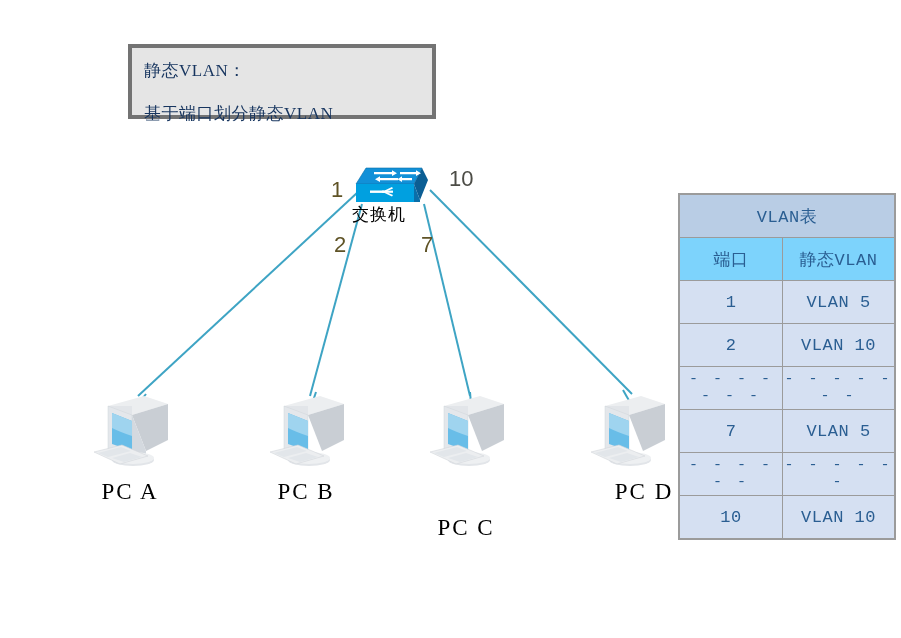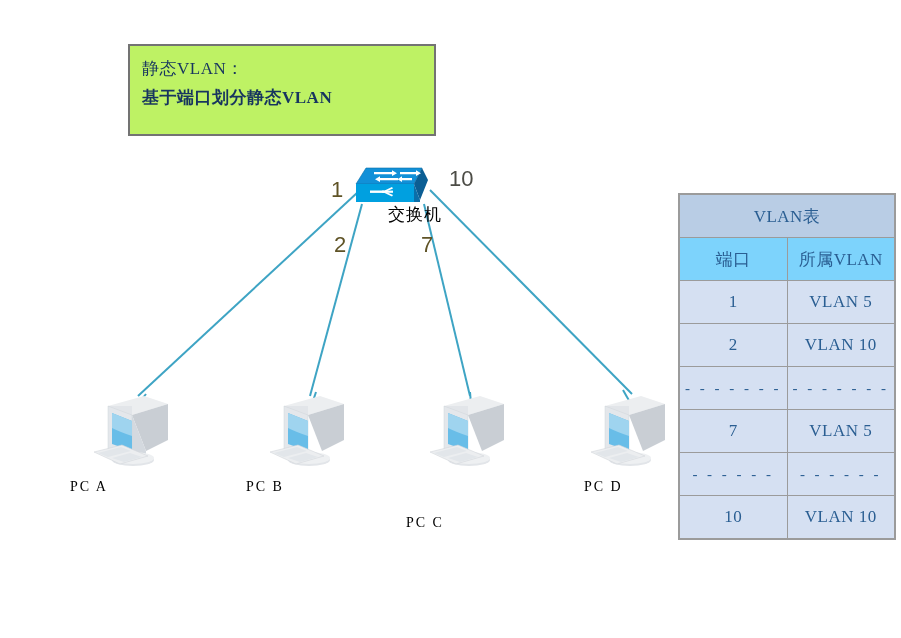--- a/index.html
+++ b/index.html
@@ -17,36 +17,36 @@
     background: #ffffff;
     overflow: hidden;
   }
 
   
   .note-box {
     position: absolute;
     left: 128px;
     top: 44px;
     width: 308px;
-    height: 92px;
-    background: #bef264;
-    border: 2px solid #737373;
+    height: 75px;
+    background: #e5e5e5;
+    border: 4px solid #737373;
     box-sizing: border-box;
   }
   .note-line {
     position: absolute;
     left: 12px;
     color: #17355f;
     font-size: 17px;
     font-family: "Liberation Serif", "DejaVu Serif", serif;
     white-space: nowrap;
     letter-spacing: 0.5px;
   }
   .note-line.l1 { top: 11px; }
-  .note-line.l2 { top: 40px; font-weight: bold; }
+  .note-line.l2 { top: 54px; }
 
   
   #links {
     position: absolute;
     left: 0;
     top: 0;
     width: 901px;
     height: 638px;
   }
 
@@ -69,21 +69,21 @@
     left: 352px;
     top: 166px;
     width: 78px;
     height: 48px;
   }
   .switch-label {
     position: absolute;
     left: 352px;
     top: 203px;
     width: 90px;
-    text-align: right;
+    text-align: left;
     font-size: 17px;
     color: #000000;
     font-family: "Liberation Serif", "DejaVu Serif", serif;
     white-space: nowrap;
     letter-spacing: 1px;
   }
 
   
   .pc {
     position: absolute;
@@ -91,21 +91,22 @@
     height: 92px;
   }
   .pc-a { left: 86px;  top: 388px; }
   .pc-b { left: 262px; top: 388px; }
   .pc-c { left: 422px; top: 388px; }
   .pc-d { left: 583px; top: 388px; }
 
   .pc-label {
     position: absolute;
     width: 120px;
-    font-size: 14px;
+    text-align: center;
+    font-size: 23px;
     color: #000000;
     font-family: "Liberation Serif", "DejaVu Serif", serif;
     letter-spacing: 2px;
     white-space: nowrap;
   }
   .lbl-a { left: 70px;  top: 479px; }
   .lbl-b { left: 246px; top: 479px; }
   .lbl-c { left: 406px; top: 479px; margin-top: 36px; }
   .lbl-d { left: 584px; top: 479px; }
 
@@ -122,21 +123,21 @@
   }
   .vlan-table table {
     width: 100%;
     border-collapse: collapse;
   }
   .vlan-table td {
     border: 1px solid #9b9b9b;
     text-align: center;
     color: #2a5e92;
     font-size: 17px;
-    font-family: Liberation Serif, serif;
+    font-family: Liberation Mono, monospace;
     background: #d5e0f2;
     height: 40px;
     letter-spacing: 0.5px;
   }
   .vlan-table td.header-cell {
     background: #b9cde5;
     height: 40px;
     font-size: 17px;
   }
   .vlan-table td.col-head {
@@ -269,21 +270,21 @@
   <div class="pc-label lbl-d">PC  D</div>
 
   <div class="vlan-table">
     <table>
       <tbody>
         <tr>
           <td class="header-cell" colspan="2">VLAN表</td>
         </tr>
         <tr>
           <td class="col-head">端口</td>
-          <td class="col-head">所属VLAN</td>
+          <td class="col-head">静态VLAN</td>
         </tr>
         <tr>
           <td>1</td>
           <td>VLAN  5</td>
         </tr>
         <tr>
           <td>2</td>
           <td>VLAN  10</td>
         </tr>
         <tr>

